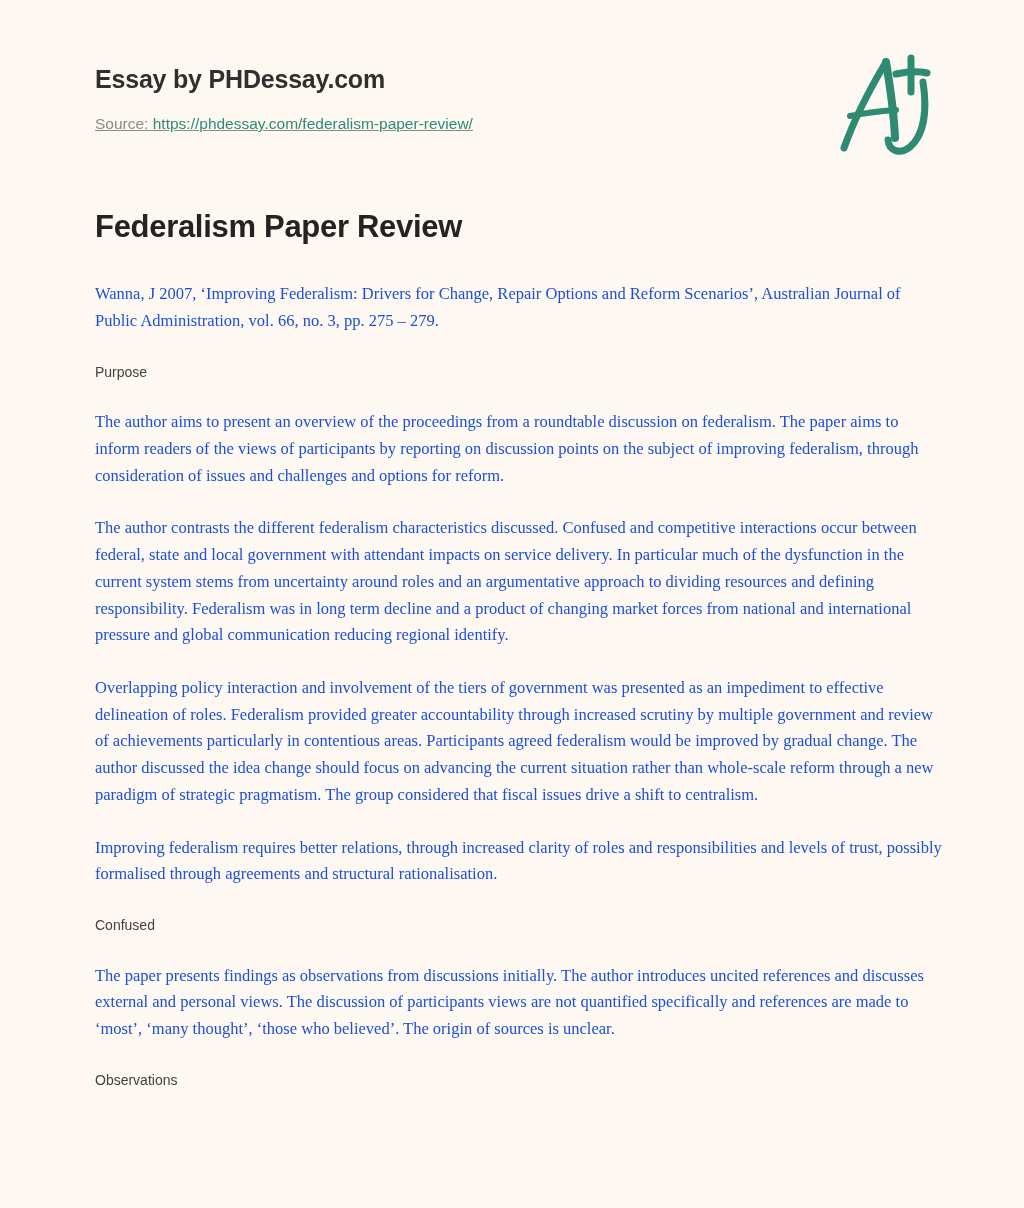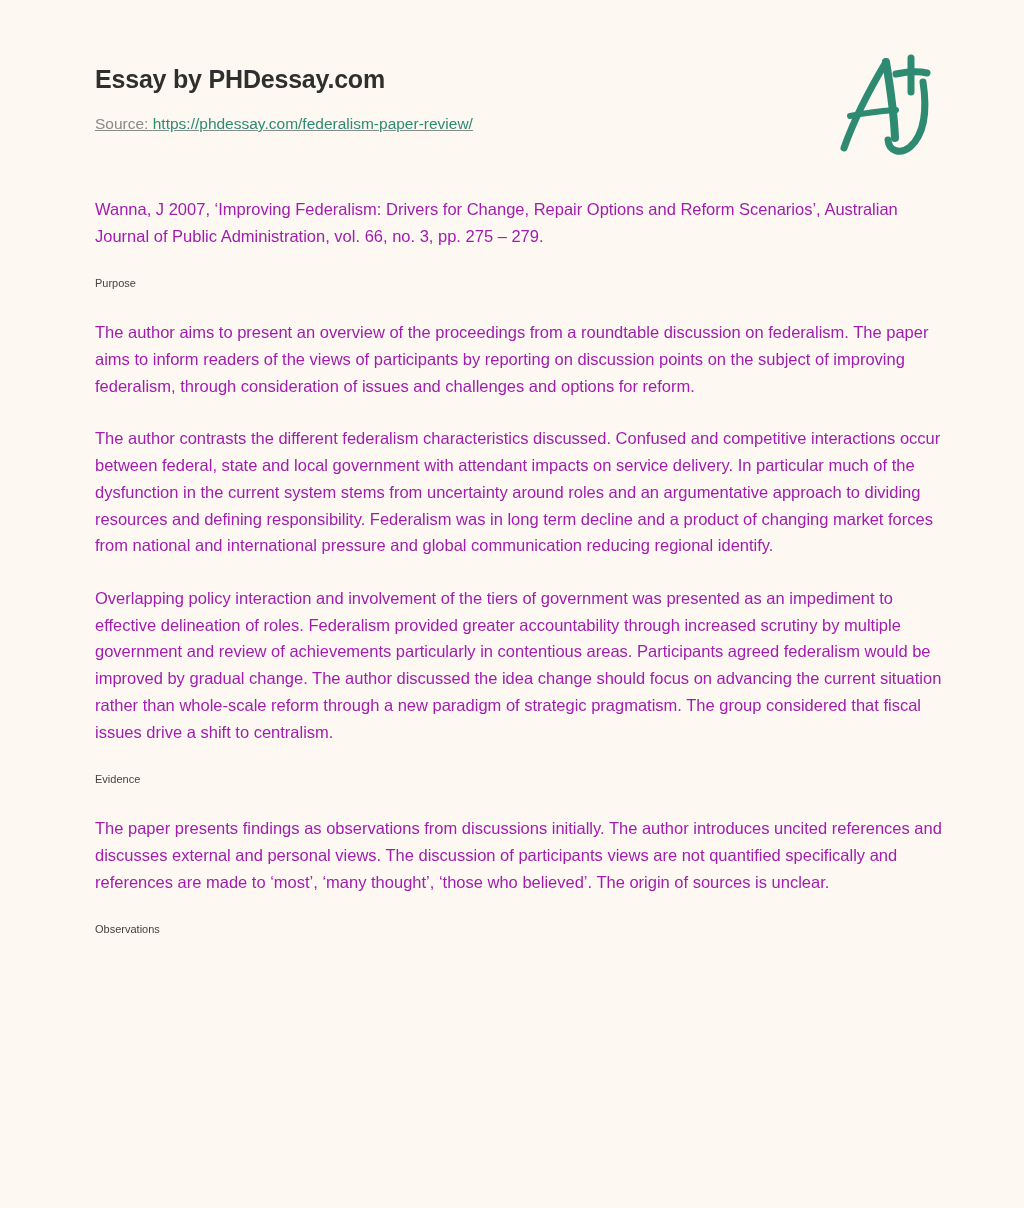--- a/index.html
+++ b/index.html
@@ -81,32 +81,33 @@
     line-height: 1.2;
   }
 
   .body-copy {
     margin-top: 36px;
   }
 
   .para {
     font-size: 16.5px;
     line-height: 1.62;
-    color: #a21caf;
+    color: #1d4ed8;
     margin: 0 0 26px 0;
     max-width: 850px;
     text-align: left;
+    font-family: Liberation Serif, serif;
   }
 
   .para:last-child {
     margin-bottom: 0;
   }
 
   .section-head {
-    font-size: 11px;
+    font-size: 14px;
     line-height: 1.62;
     color: #45413e;
     margin: 0 0 26px 0;
   }
 </style>
 </head>
 <body>
 
 <div class="page">
 
@@ -132,26 +133,28 @@
 
           <path d="M70 22 C 80 20, 92 19, 101 21" stroke-width="7"></path>
 
           <path d="M97 30 C 101 56, 99 82, 84 95 C 74 103, 63 99, 62 88" stroke-width="7"></path>
         </g>
       </svg>
     </div>
   </div>
 
   <div class="article">
+    <h2 class="article-title">Federalism Paper Review</h2>
 
     <div class="body-copy">
         <p class="para">Wanna, J 2007, ‘Improving Federalism: Drivers for Change, Repair Options and Reform Scenarios’, Australian Journal of Public Administration, vol. 66, no. 3, pp. 275 – 279.</p>
         <p class="section-head">Purpose</p>
         <p class="para">The author aims to present an overview of the proceedings from a roundtable discussion on federalism. The paper aims to inform readers of the views of participants by reporting on discussion points on the subject of improving federalism, through consideration of issues and challenges and options for reform.</p>
         <p class="para">The author contrasts the different federalism characteristics discussed. Confused and competitive interactions occur between federal, state and local government with attendant impacts on service delivery. In particular much of the dysfunction in the current system stems from uncertainty around roles and an argumentative approach to dividing resources and defining responsibility. Federalism was in long term decline and a product of changing market forces from national and international pressure and global communication reducing regional identify.</p>
         <p class="para">Overlapping policy interaction and involvement of the tiers of government was presented as an impediment to effective delineation of roles. Federalism provided greater accountability through increased scrutiny by multiple government and review of achievements particularly in contentious areas. Participants agreed federalism would be improved by gradual change. The author discussed the idea change should focus on advancing the current situation rather than whole-scale reform through a new paradigm of strategic pragmatism. The group considered that fiscal issues drive a shift to centralism.</p>
-        <p class="section-head">Evidence</p>
+        <p class="para">Improving federalism requires better relations, through increased clarity of roles and responsibilities and levels of trust, possibly formalised through agreements and structural rationalisation.</p>
+        <p class="section-head">Confused</p>
         <p class="para">The paper presents findings as observations from discussions initially. The author introduces uncited references and discusses external and personal views. The discussion of participants views are not quantified specifically and references are made to ‘most’, ‘many thought’, ‘those who believed’. The origin of sources is unclear.</p>
         <p class="section-head">Observations</p>
       </div>
   </div>
 
 </div>
 
 </body></html>

